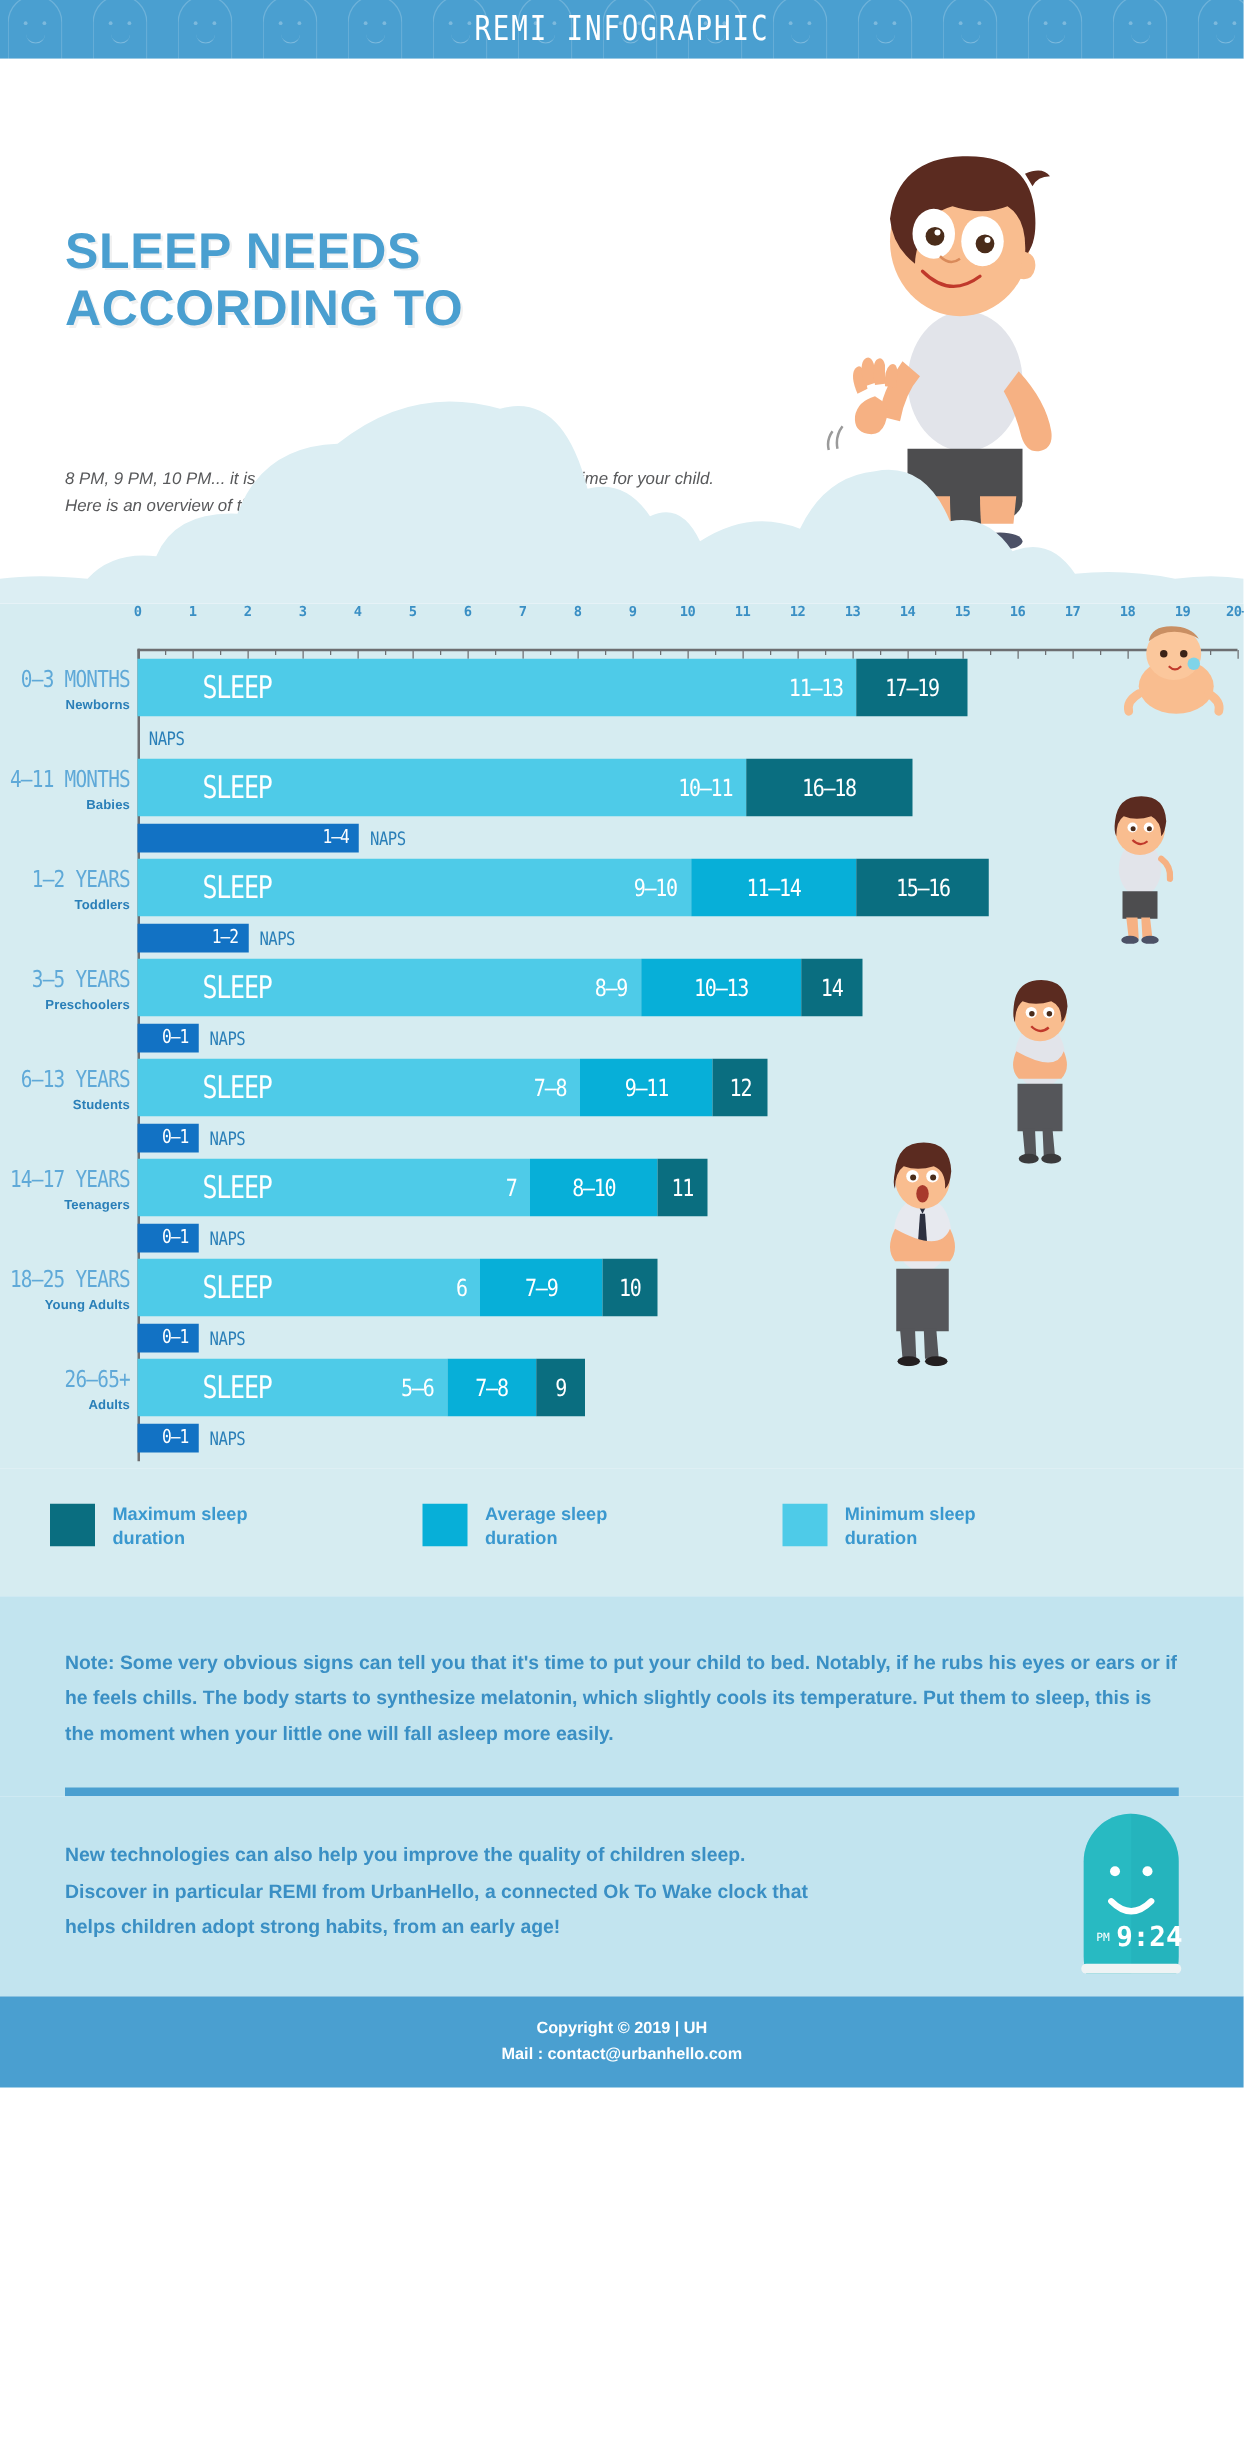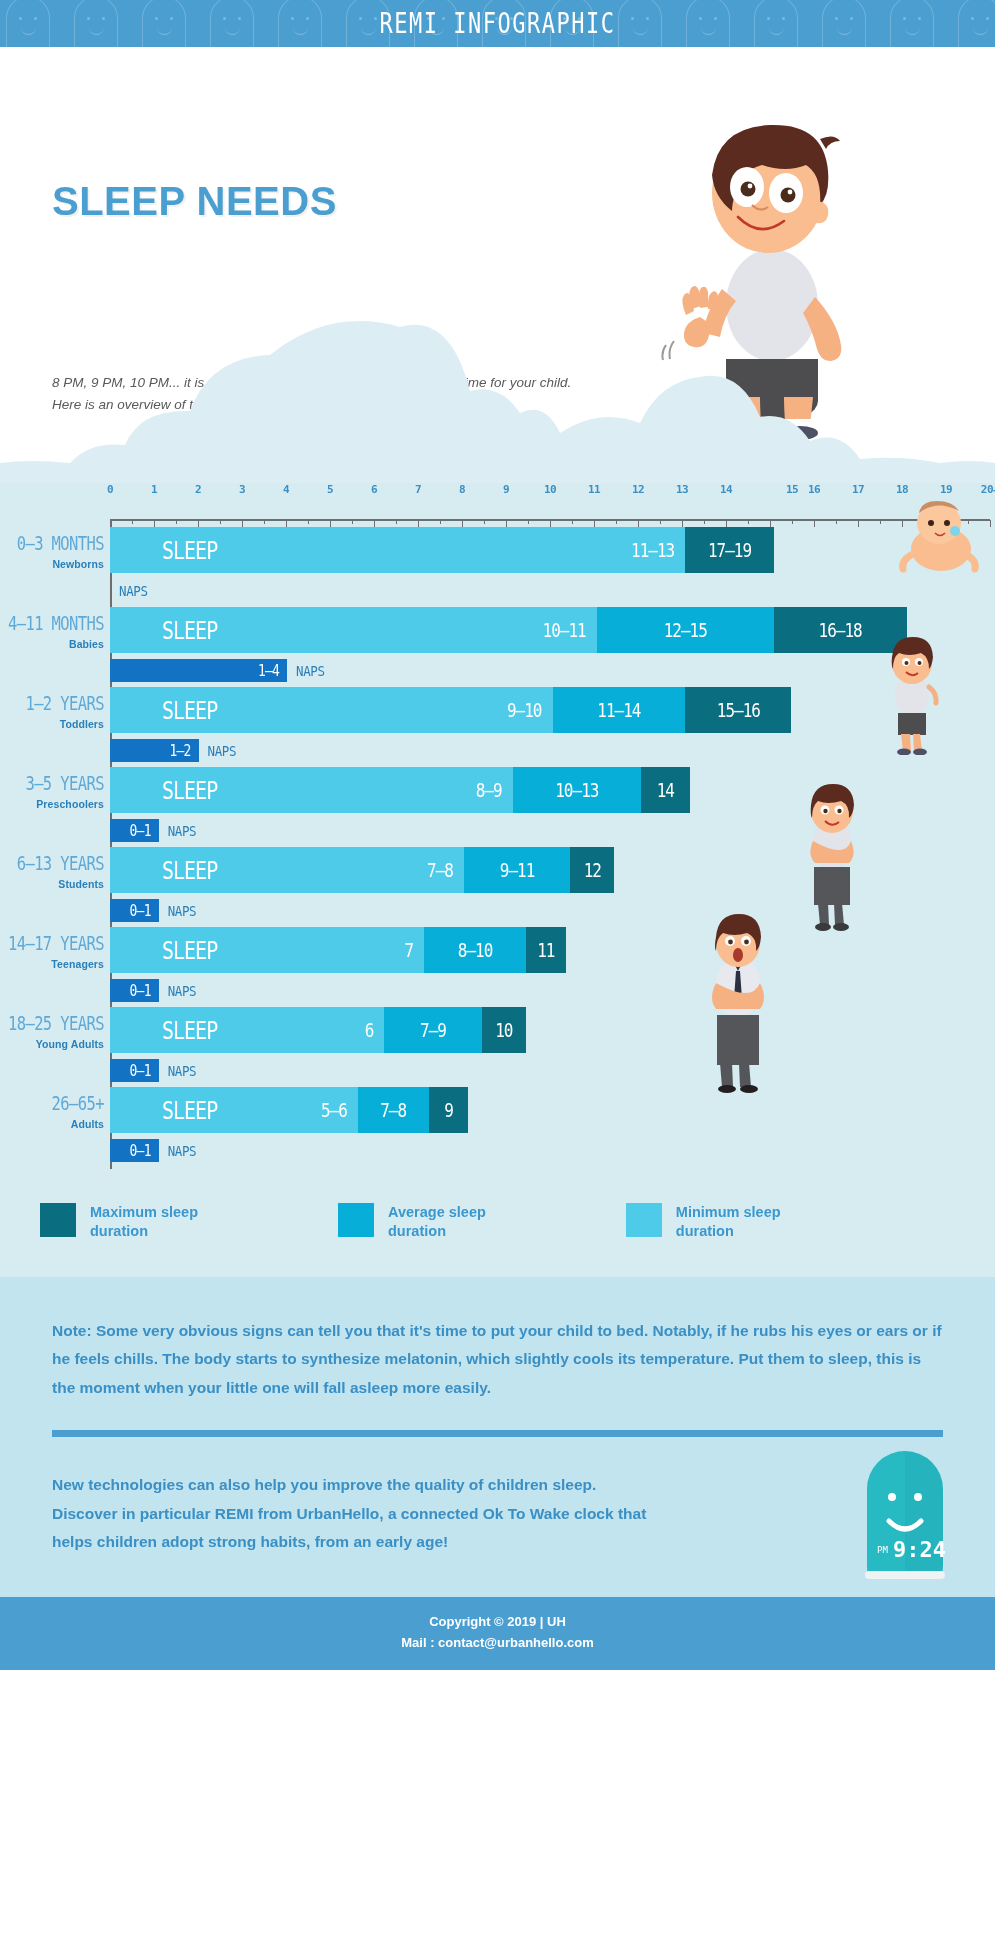--- a/index.html
+++ b/index.html
@@ -206,20 +206,21 @@
         <u></u>
       </div>
     </div>
   <h1>REMI INFOGRAPHIC</h1>
 </div>
 
 <div class="hero">
 
   <div class="hero-title">
     <div>SLEEP NEEDS</div>
+    <div>ACCORDING TO</div>
   </div>
 
   <div class="hero-sub">8 PM, 9 PM, 10 PM... it is not always easy to determine the best bedtime for your child. Here is an overview of the sleep needs according to the age group!</div>
 
   <svg class="boy" viewBox="0 0 210 330">
     <ellipse cx="112" cy="196" rx="46" ry="56" fill="#e2e4ea"></ellipse>
     <path d="M66 250 h92 v42 a46 22 0 0 1 -92 0 z" fill="#4d4d4f"></path>
     <path d="M74 288 q4 30 6 38 h22 q-2-22 -2-38 z" fill="#f6b183"></path>
     <path d="M124 288 q0 22 3 38 h22 q2-18 4-38 z" fill="#f6b183"></path>
     <rect x="74" y="310" width="28" height="12" fill="#fff"></rect>
@@ -266,21 +267,21 @@
       <div class="tk" style="left: 25%;">5</div>
       <div class="tk" style="left: 30%;">6</div>
       <div class="tk" style="left: 35%;">7</div>
       <div class="tk" style="left: 40%;">8</div>
       <div class="tk" style="left: 45%;">9</div>
       <div class="tk" style="left: 50%;">10</div>
       <div class="tk" style="left: 55%;">11</div>
       <div class="tk" style="left: 60%;">12</div>
       <div class="tk" style="left: 65%;">13</div>
       <div class="tk" style="left: 70%;">14</div>
-      <div class="tk" style="left: 75%; margin-left: 22px;">15</div>
+      <div class="tk" style="left: 75%;">15</div>
       <div class="tk" style="left: 80%;">16</div>
       <div class="tk" style="left: 85%;">17</div>
       <div class="tk" style="left: 90%;">18</div>
       <div class="tk" style="left: 95%;">19</div>
       <div class="tk" style="left: 100%;">20+</div>
     </div>
   <div class="axisline"></div>
   <div class="axisticks" id="axisticks">
       <b class="maj" style="left: 0%;"></b>
       <b class="min" style="left: 2.5%;"></b>
@@ -355,23 +356,20 @@
           <span class="b">Babies</span>
         </div>
         <div class="bars">
           <div class="sleepbar">
             <div class="seg min" style="width: 55%; background: rgb(78, 203, 232);">
               <span>10–11</span>
               <div class="sleepword">
                 <em>SLEEP</em>
               </div>
             </div>
-            <div class="seg mid" style="width: 20%; background: rgb(7, 175, 216);">
-              <span>12–15</span>
-            </div>
             <div class="seg max" style="width: 15%; background: rgb(10, 110, 128);">
               <span>16–18</span>
             </div>
           </div>
           <div class="napbar">
             <div class="napfill" style="width: 20%; background: rgb(18, 114, 196); text-align: center;">
               <span>1–4</span>
             </div>
             <div class="naplabel">NAPS</div>
           </div>

